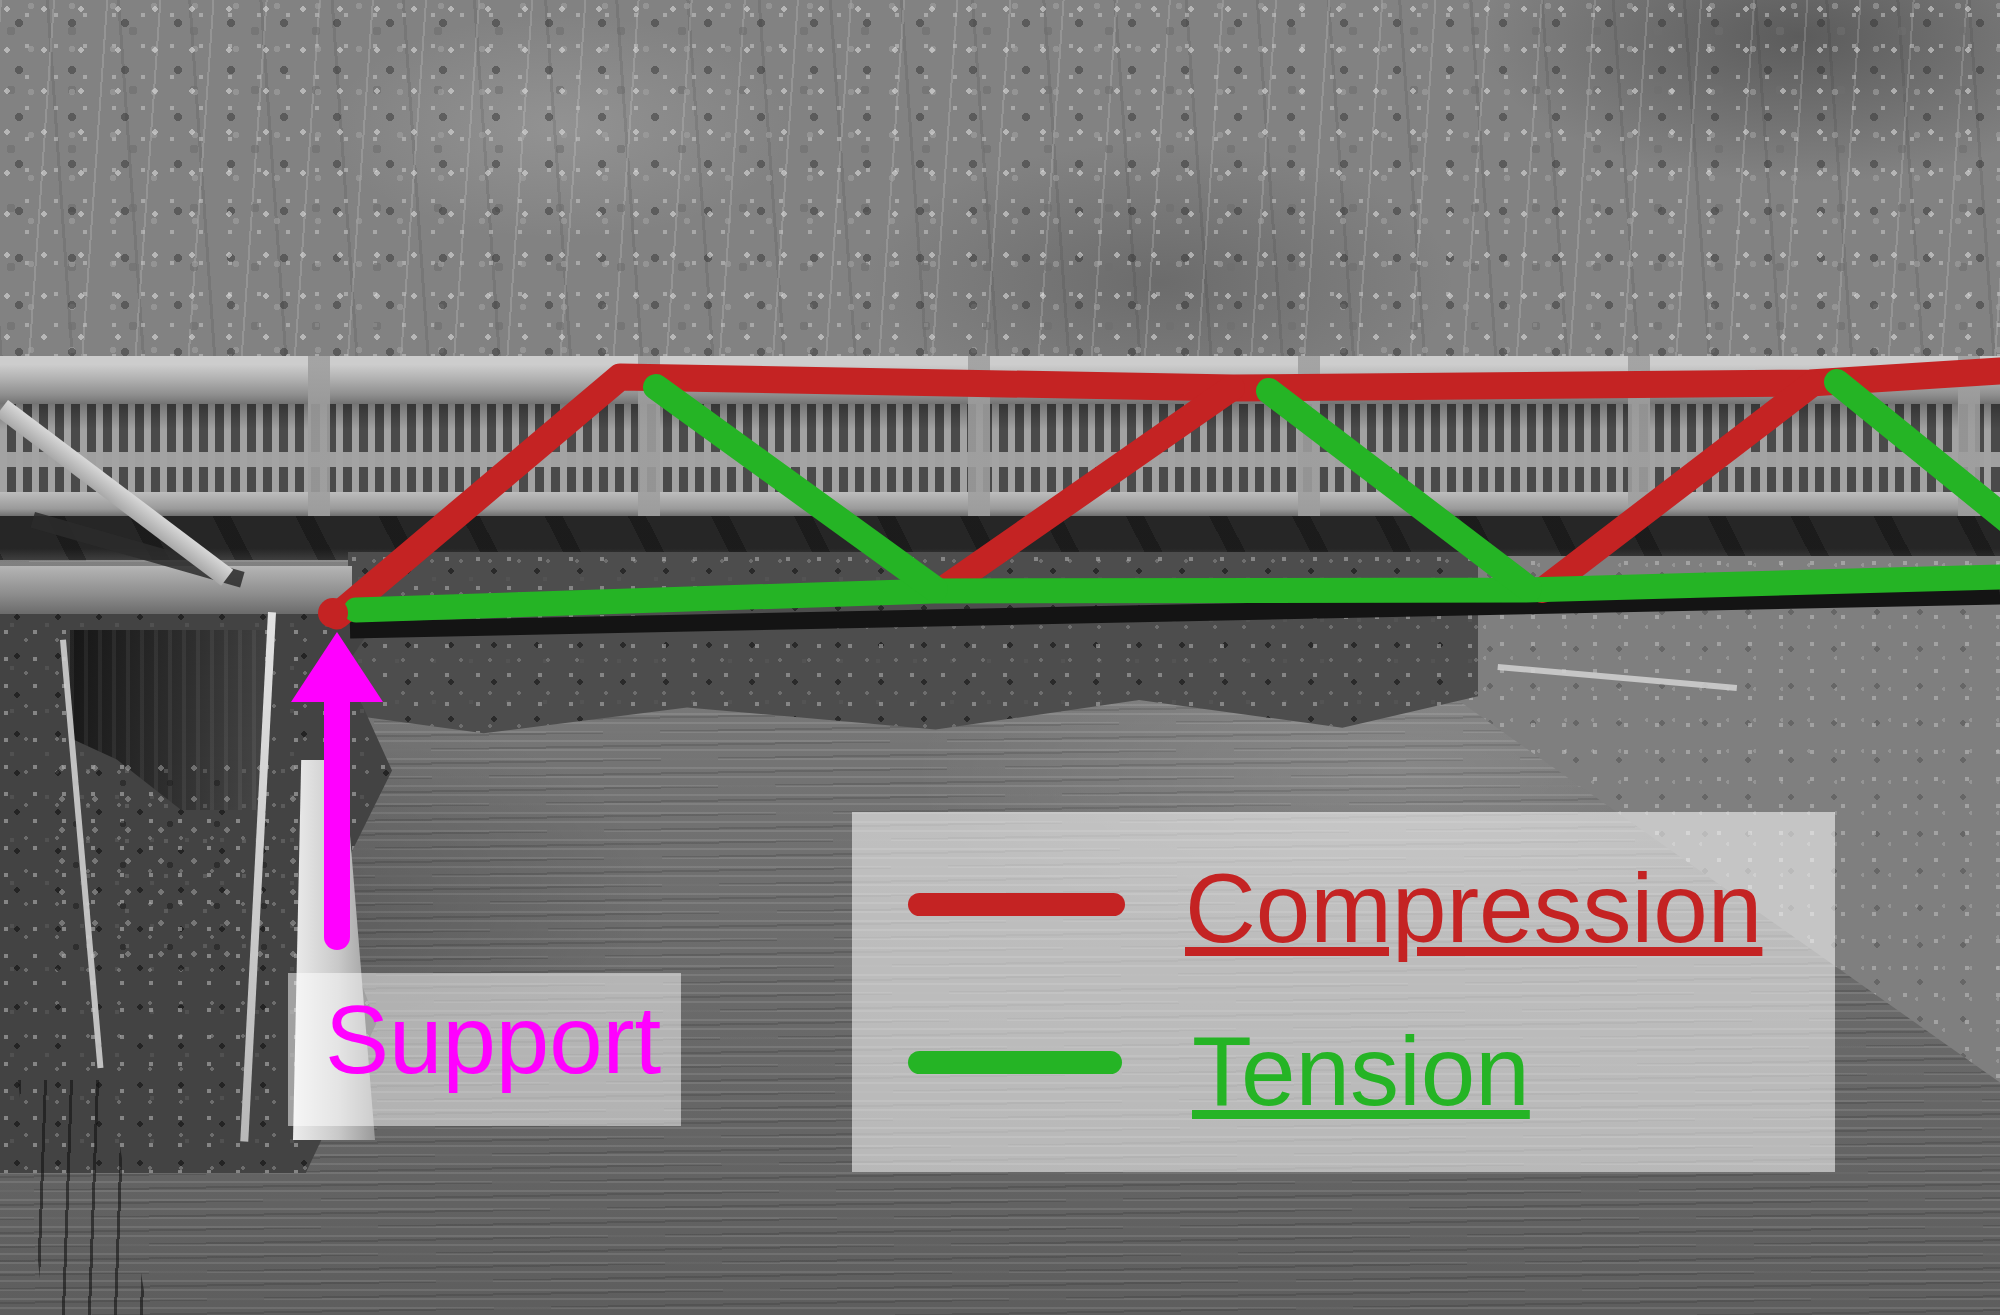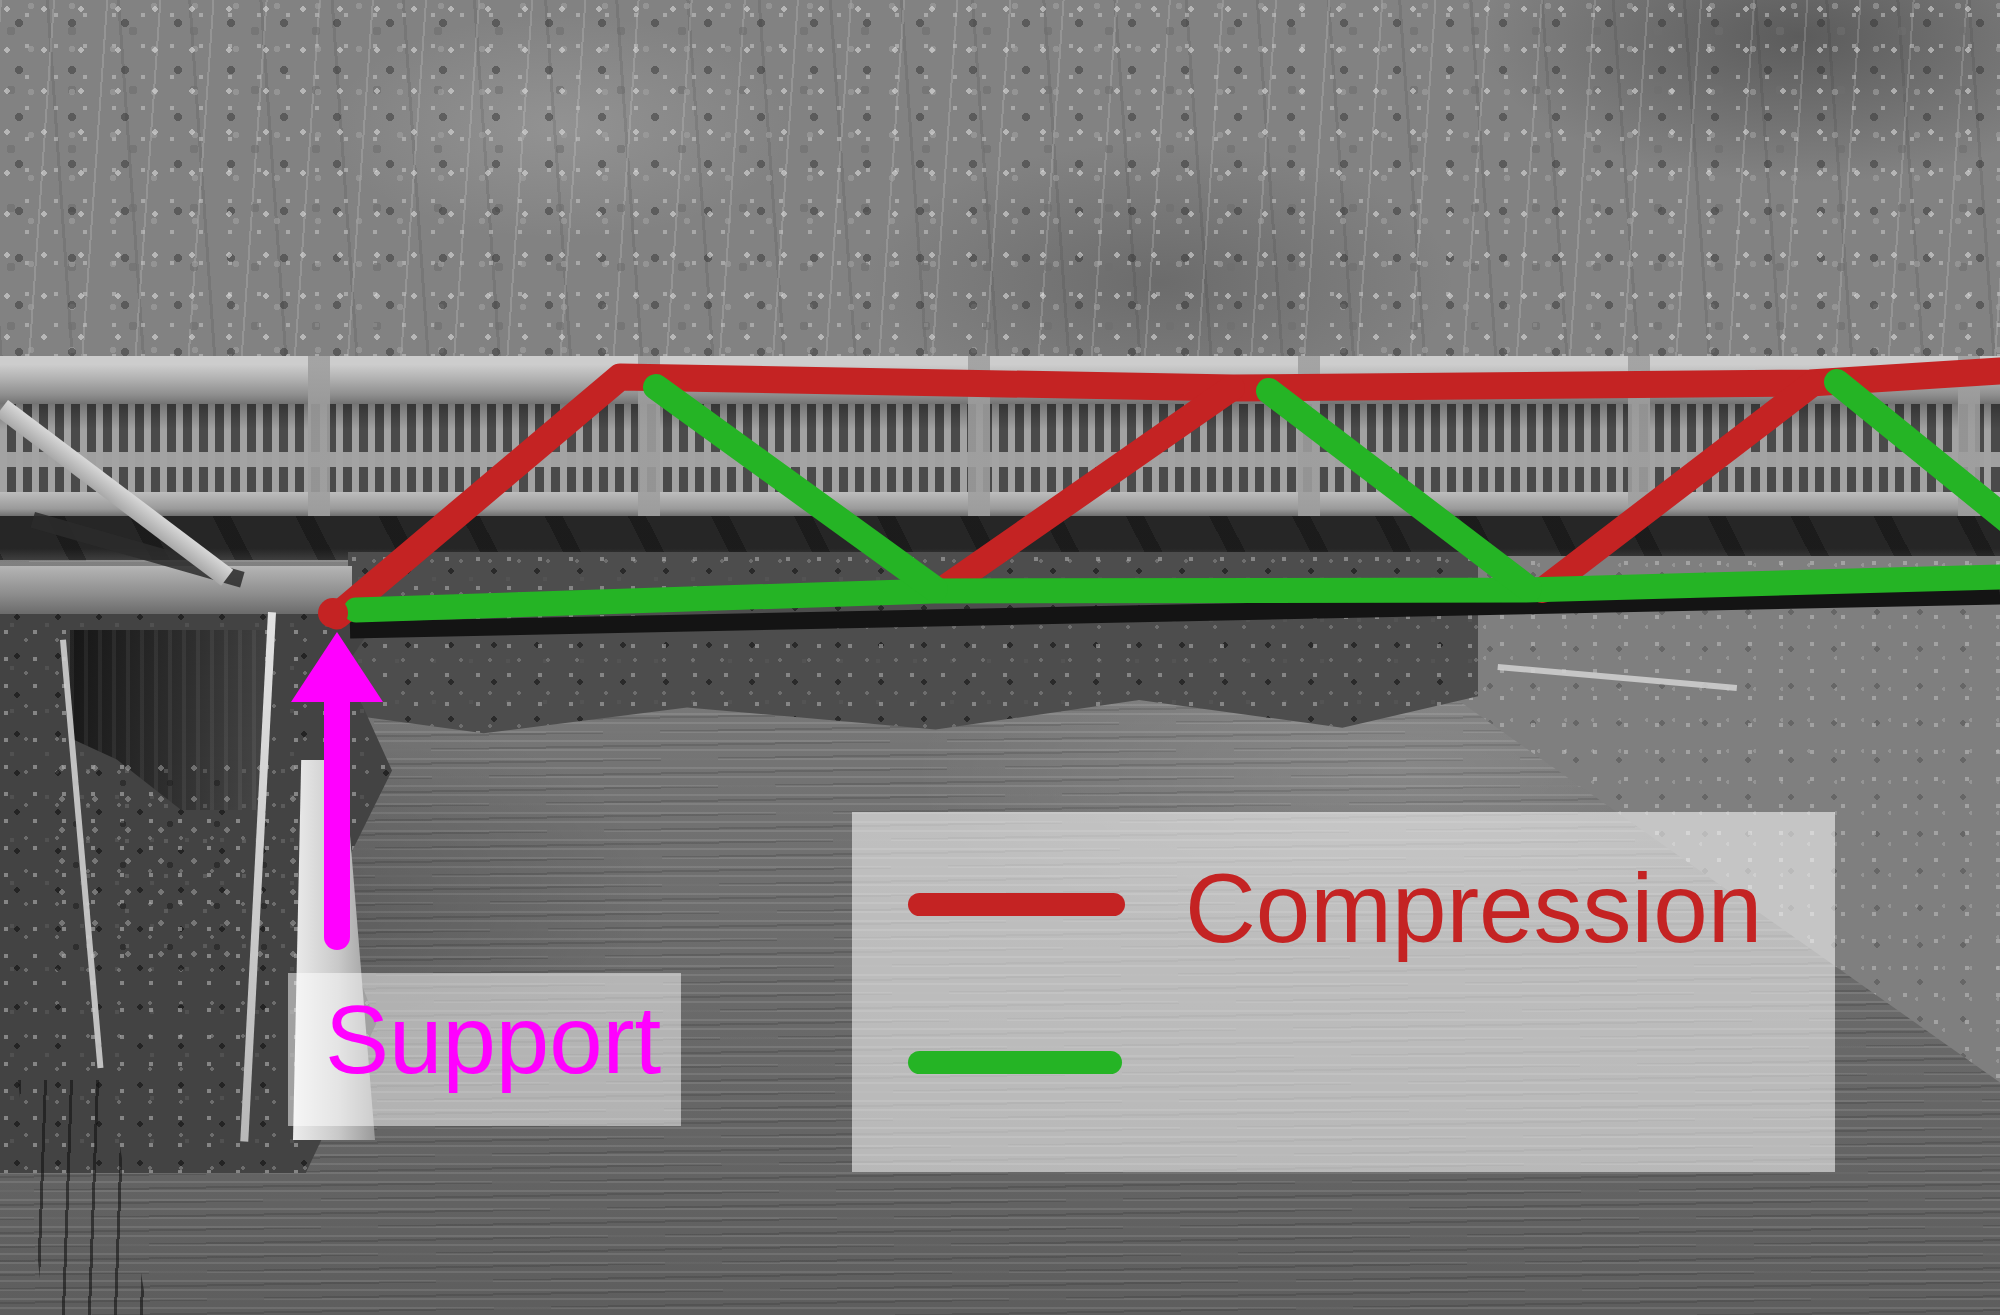--- a/index.html
+++ b/index.html
@@ -109,21 +109,21 @@
     background:rgba(255,255,255,.5);}
   .support-label{position:absolute;left:37px;top:19px;font-size:96px;line-height:1;
     color:var(--support);white-space:nowrap;}
   .legend-box{left:852px;top:812px;width:983px;height:360px;z-index:30;
     background:rgba(255,255,255,.55);}
   .legend-box .swatch{position:absolute;height:23px;border-radius:12px;}
   .swatch[data-color="compression"]{background:var(--compression);}
   .swatch[data-color="tension"]{background:var(--tension);}
   .sw-comp{left:56px;top:81px;width:217px;}
   .sw-tens{left:56px;top:239px;width:214px;}
-  .legend-label{position:absolute;font-size:98px;line-height:1;white-space:nowrap;}
+  .legend-label{position:absolute;font-size:98px;line-height:1;white-space:nowrap;text-decoration:underline;}
   .legend-label[data-color="compression"]{color:var(--compression);left:333px;top:47px;}
   .legend-label[data-color="tension"]{color:var(--tension);left:340px;top:210px;}
 </style>
 </head>
 <body>
 
 <div class="stage">
 
   <div class="trees"></div>
   <div class="rail-top"></div>
@@ -161,14 +161,15 @@
     </svg>
 
   <div class="support-box">
     <span class="support-label">Support</span>
   </div>
 
   <div class="legend-box">
     <span class="swatch sw-comp" data-color="compression"></span>
     <span class="legend-label" data-color="compression">Compression</span>
     <span class="swatch sw-tens" data-color="tension"></span>
+    <span class="legend-label" data-color="tension">Tension</span>
   </div>
 </div>
 
 </body></html>

